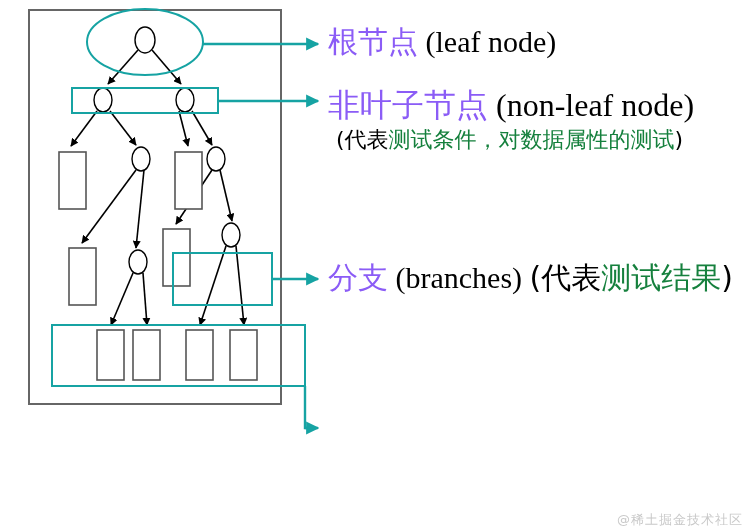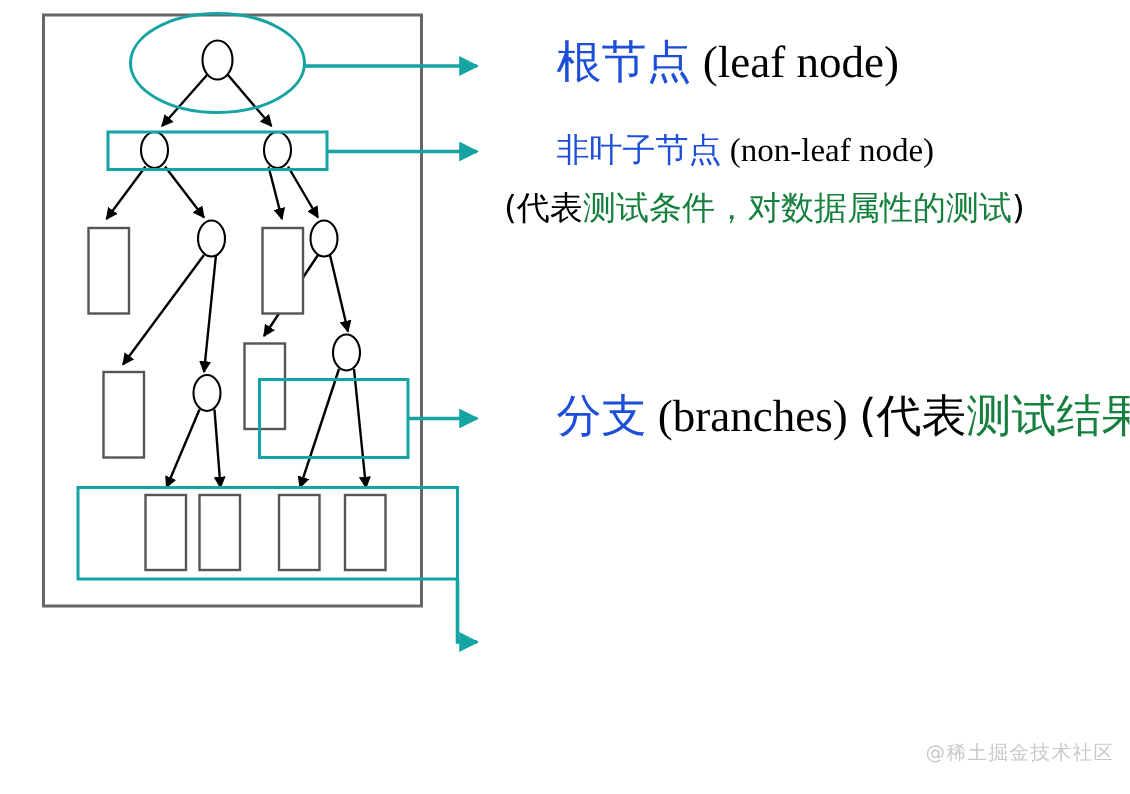--- a/index.html
+++ b/index.html
@@ -31,43 +31,42 @@
   }
   .ann {
     position: absolute;
     white-space: nowrap;
     line-height: 1.12;
   }
   .cn {
     font-family: "DejaVu Sans", "Liberation Sans", sans-serif;
   }
   .blue {
-    color: #1d4ed8;
-    margin-left: 43px;
+    color: #8b5cf6;
   }
   .red {
     color: #15803d;
   }
   .black {
     color: #000000;
     margin-top: 20px;
   }
   .en {
     font-family: "Liberation Serif", "DejaVu Serif", serif;
     color: #000000;
   }
   .ann-root {
     left: 328px;
     top: 25px;
     font-size: 30px;
   }
   .ann-nonleaf {
     left: 328px;
     top: 88px;
-    font-size: 22px;
+    font-size: 32px;
   }
   .ann-nonleaf-sub {
     left: 336px;
     top: 128px;
     font-size: 22px;
   }
   .ann-branch {
     left: 328px;
     top: 261px;
     font-size: 30px;
@@ -78,21 +77,21 @@
     font-size: 26px;
   }
   .ann-leaf-sub {
     left: 320px;
     top: 437px;
     font-size: 22px;
   }
   .watermark {
     position: absolute;
     right: 10px;
-    bottom: 18px;
+    bottom: 0;
     font-family: "DejaVu Sans", "Liberation Sans", sans-serif;
     font-size: 13px;
     color: #c9c9c9;
     letter-spacing: 1px;
   }
 </style>
 </head>
 <body>
 
 <svg id="diagram-canvas" viewBox="0 0 753 529" xmlns="http://www.w3.org/2000/svg">

